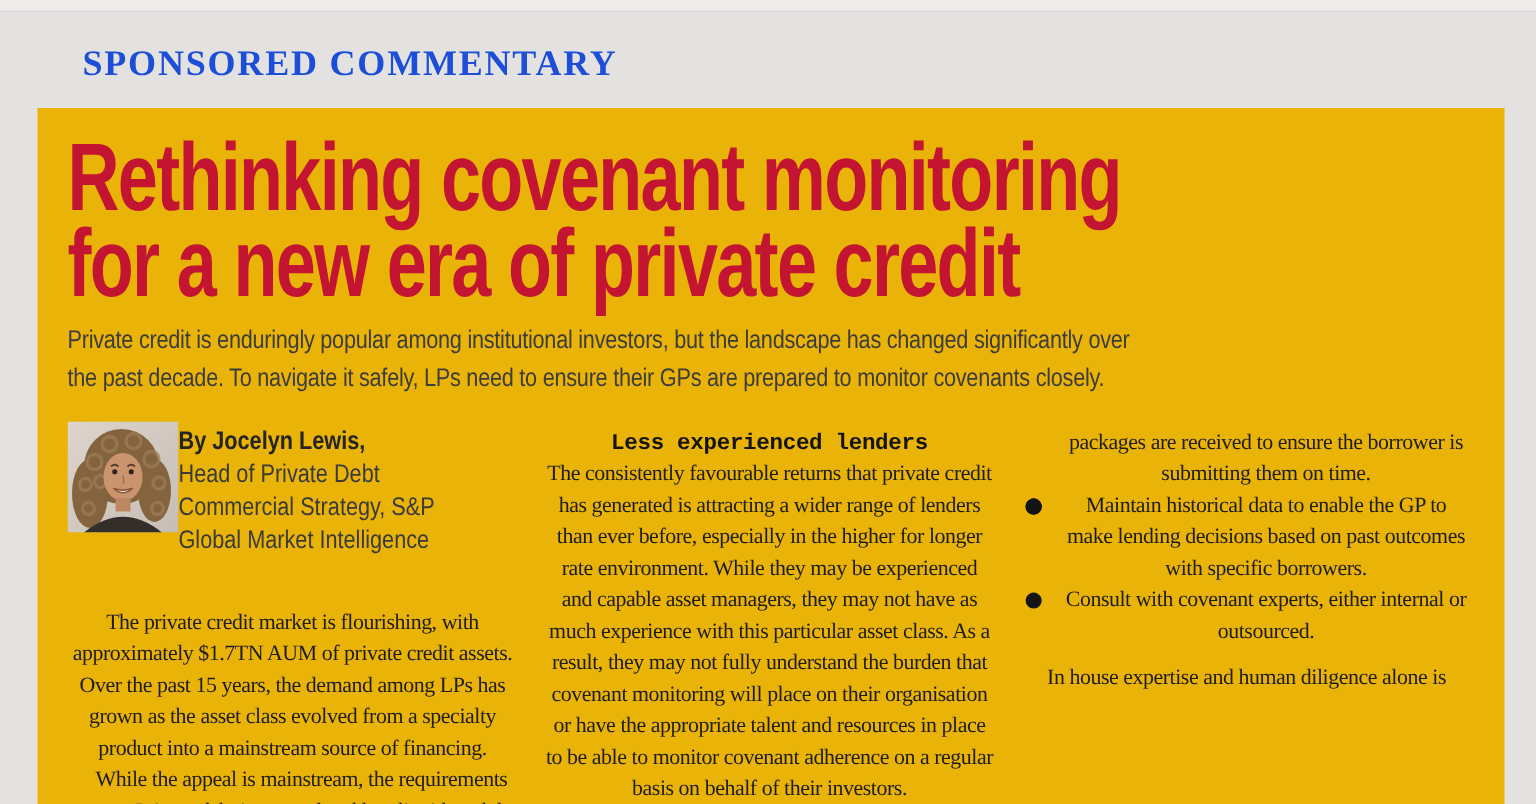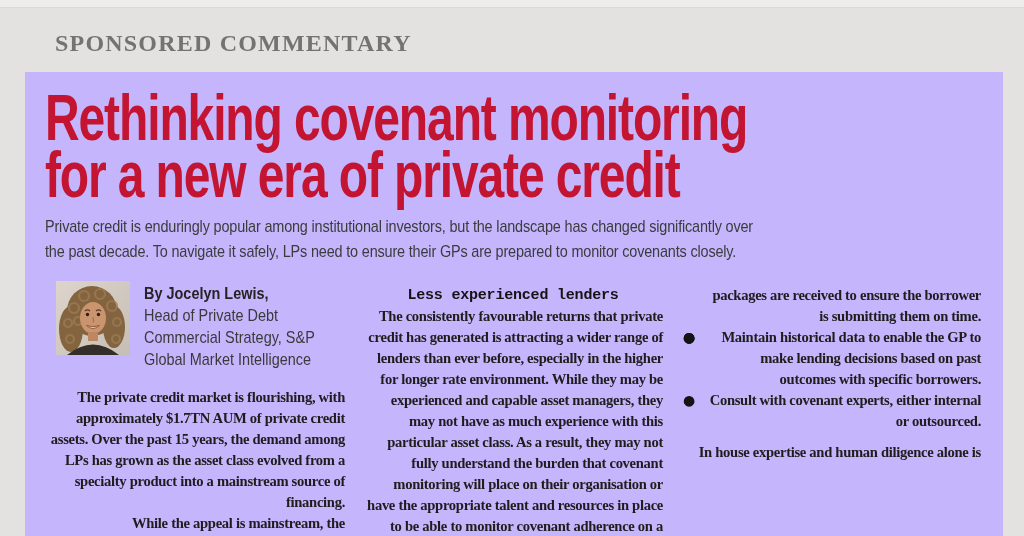--- a/index.html
+++ b/index.html
@@ -6,44 +6,44 @@
   body{
     width:1024px;height:536px;overflow:hidden;
     background:#e3e2e1;
     font-family:"Liberation Sans","DejaVu Sans",sans-serif;
   }
   .stage{position:relative;width:1024px;height:536px;}
   .top-strip{position:absolute;left:0;top:0;width:1024px;height:7px;background:#eeedec;border-bottom:1px solid #dbdad9;}
   .kicker{
     position:absolute;left:55px;top:30px;
     font-family:"Liberation Serif","DejaVu Serif",serif;
-    font-weight:700;font-size:24px;letter-spacing:1.2px;color:#737373;white-space:nowrap;
+    font-weight:700;font-size:24px;letter-spacing:1.2px;color:#1d4ed8;white-space:nowrap;
   }
   .card{
     position:absolute;left:25px;top:72px;width:978px;height:464px;
-    background:#c4b5fd;box-sizing:border-box;padding:0 20px;
+    background:#eab308;box-sizing:border-box;padding:0 20px;
   }
   .headline{margin:18px 0 0 0;color:#c31431;font-weight:700;font-size:64px;line-height:57px;letter-spacing:-1.5px;}
   .hl-line{display:block;white-space:nowrap;transform:scaleX(0.75);transform-origin:0 50%;}
   .standfirst{margin-top:10px;font-size:17px;line-height:25px;color:#3c3c3c;letter-spacing:-0.2px;}
   .sf-line{display:block;white-space:nowrap;transform:scaleX(0.85);transform-origin:0 50%;}
   .columns{display:flex;gap:18px;margin-top:17px;}
   .col{flex:0 0 300px;width:300px;}
   .col2,.col3{padding-top:4px;}
   .body-p{
     margin:0;font-family:"Liberation Serif","DejaVu Serif",serif;
-    font-size:14.6px;line-height:21px;letter-spacing:-0.3px;color:#1e1d1c;text-align:right;font-weight:bold;
+    font-size:14.6px;line-height:21px;letter-spacing:-0.3px;color:#1e1d1c;text-align:center;
   }
-  .first-body{margin-top:16px;}
+  .first-body{margin-top:34px;}
   .indent{text-indent:12px;}
   .col-heading{
     margin:0;font-family:Liberation Mono, monospace;
     font-size:15px;line-height:21px;font-weight:700;letter-spacing:-0.2px;color:#141414;text-align:center;
   }
-  .author-row{display:flex;gap:14px;align-items:flex-start;justify-content:flex-end;}
+  .author-row{display:flex;align-items:flex-start;}
   .avatar{flex:0 0 74px;display:block;}
   .author-text{
     font-size:17px;line-height:22px;color:#3a3a3a;
     transform:scaleX(0.85);transform-origin:left top;margin-top:2px;
   }
   .author-text div{white-space:nowrap;}
   .author-name{font-weight:700;color:#242424;}
   .hang{padding-left:26px;}
   .bullets{margin:0;padding:0;list-style:none;}
   .bullets li{position:relative;padding-left:26px;}

